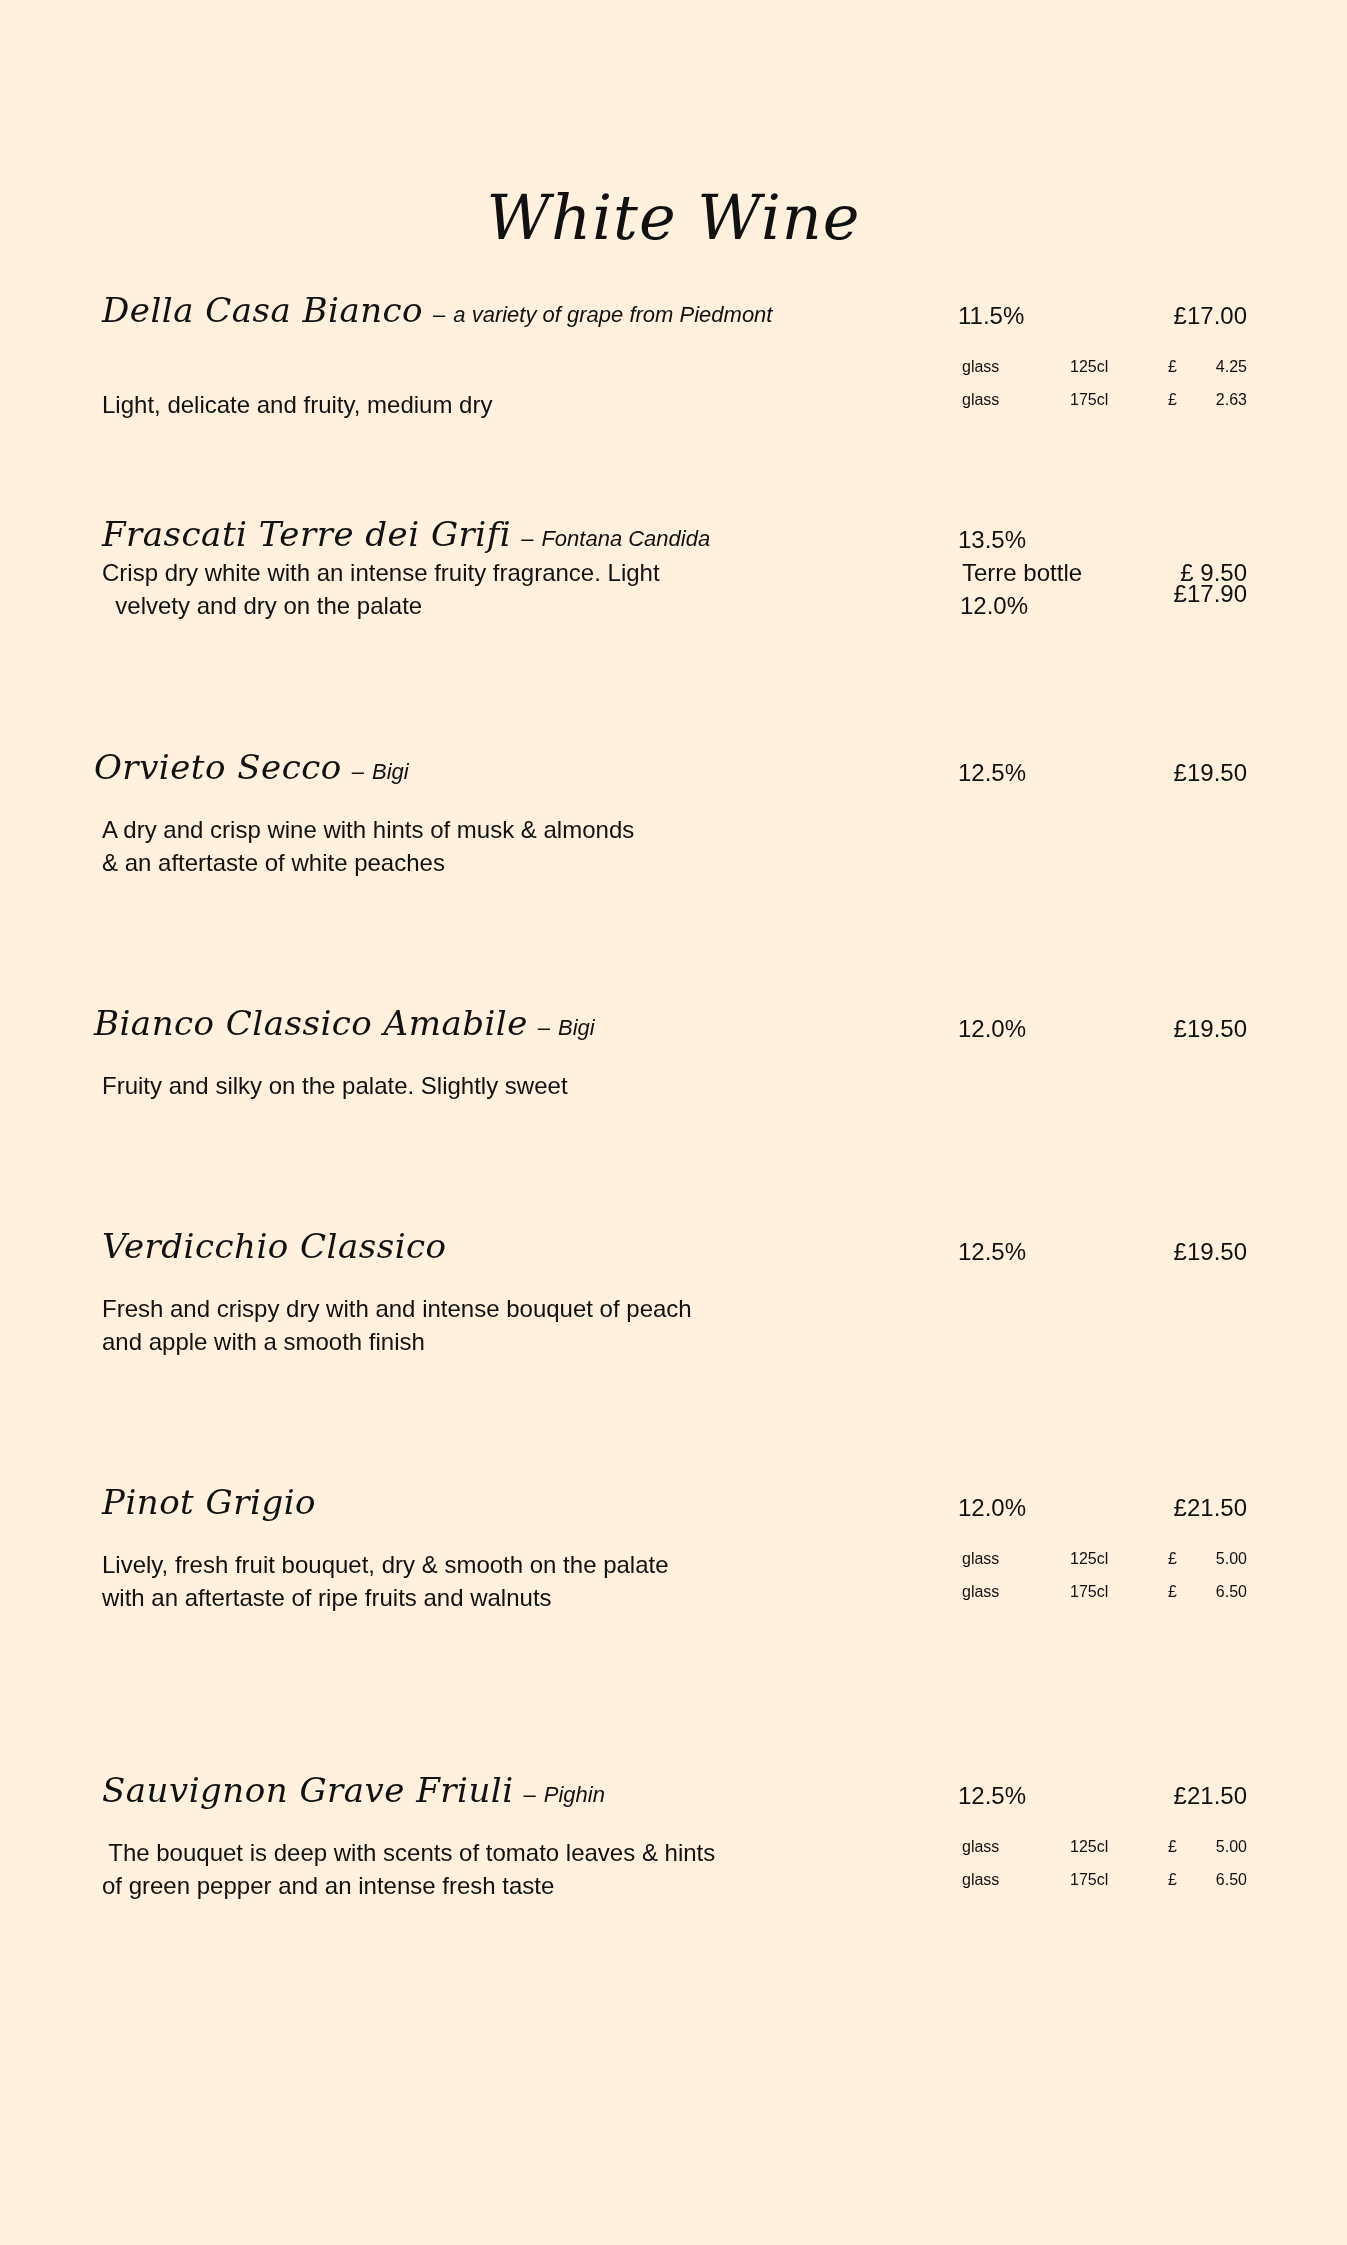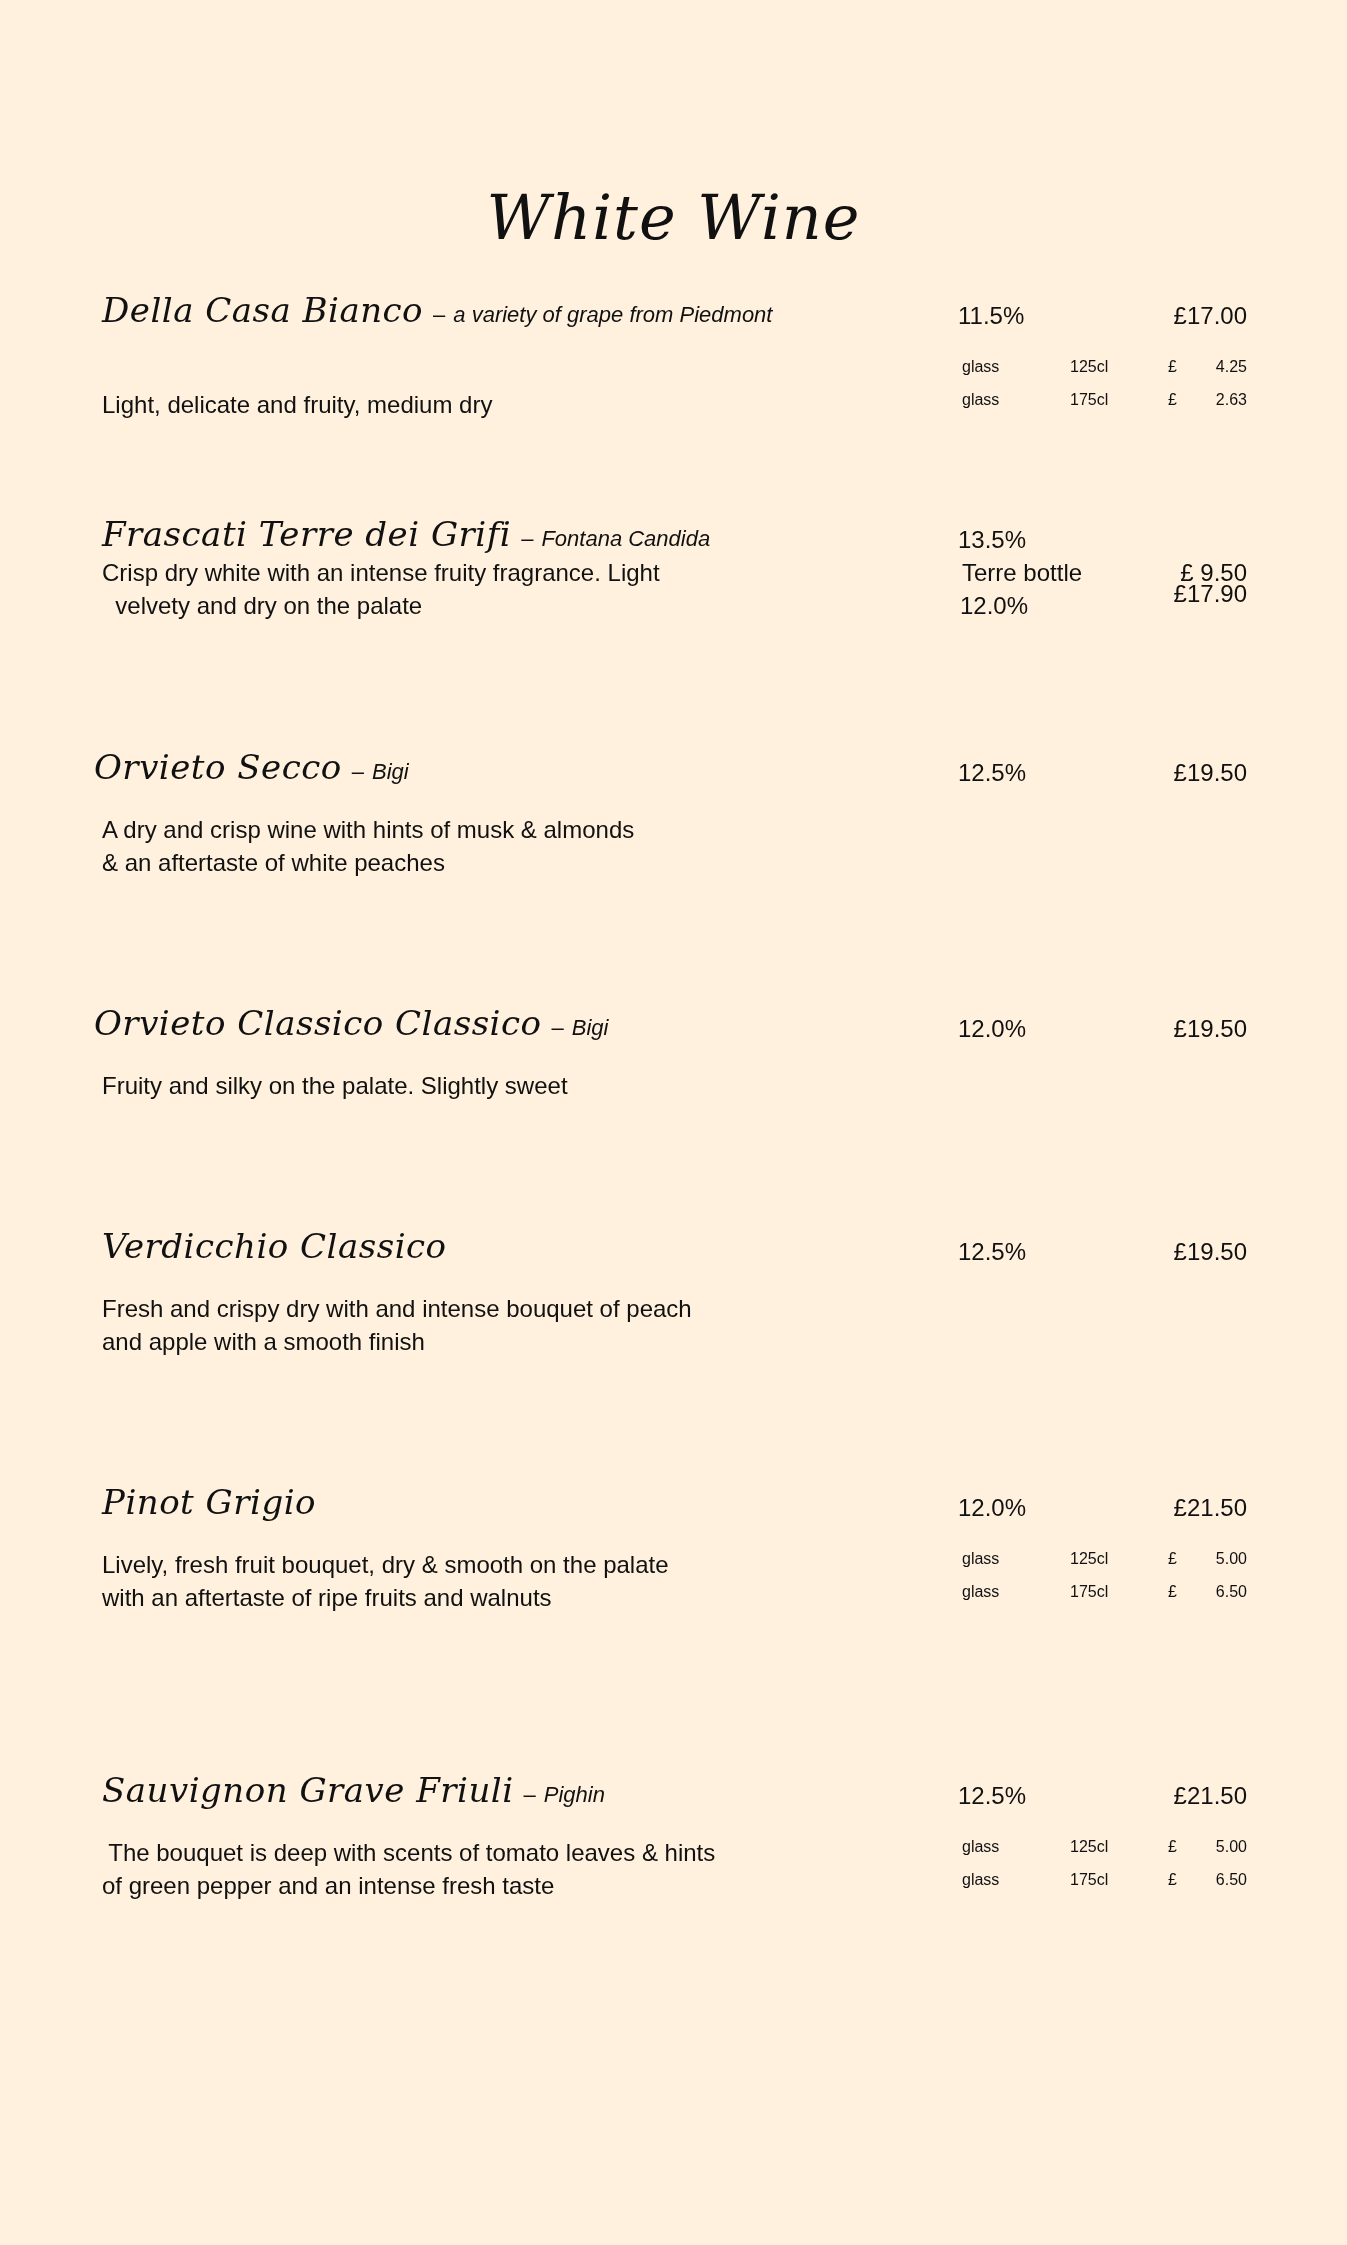--- a/index.html
+++ b/index.html
@@ -133,21 +133,21 @@
     <span class="wine-name">Orvieto Secco</span><span class="dash">–</span><span class="producer">Bigi</span>
   </div>
   <div class="abv" style="top:759px;">12.5%</div>
   <div class="price" style="top:759px;">£19.50</div>
   <div class="desc" style="top:813px;">A dry and crisp wine with hints of musk &amp; almonds
 &amp; an aftertaste of white peaches</div>
 </div>
 
 <div class="wine">
   <div class="name-line" style="left:94px; top:1003px;">
-    <span class="wine-name">Orvieto Classico Classico</span><span class="dash">–</span><span class="producer">Bigi</span>
+    <span class="wine-name">Bianco Classico Amabile</span><span class="dash">–</span><span class="producer">Bigi</span>
   </div>
   <div class="abv" style="top:1015px;">12.0%</div>
   <div class="price" style="top:1015px;">£19.50</div>
   <div class="desc" style="top:1069px;">Fruity and silky on the palate. Slightly sweet</div>
 </div>
 
 <div class="wine">
   <div class="name-line" style="top:1226px;">
     <span class="wine-name">Verdicchio Classico</span>
   </div>

